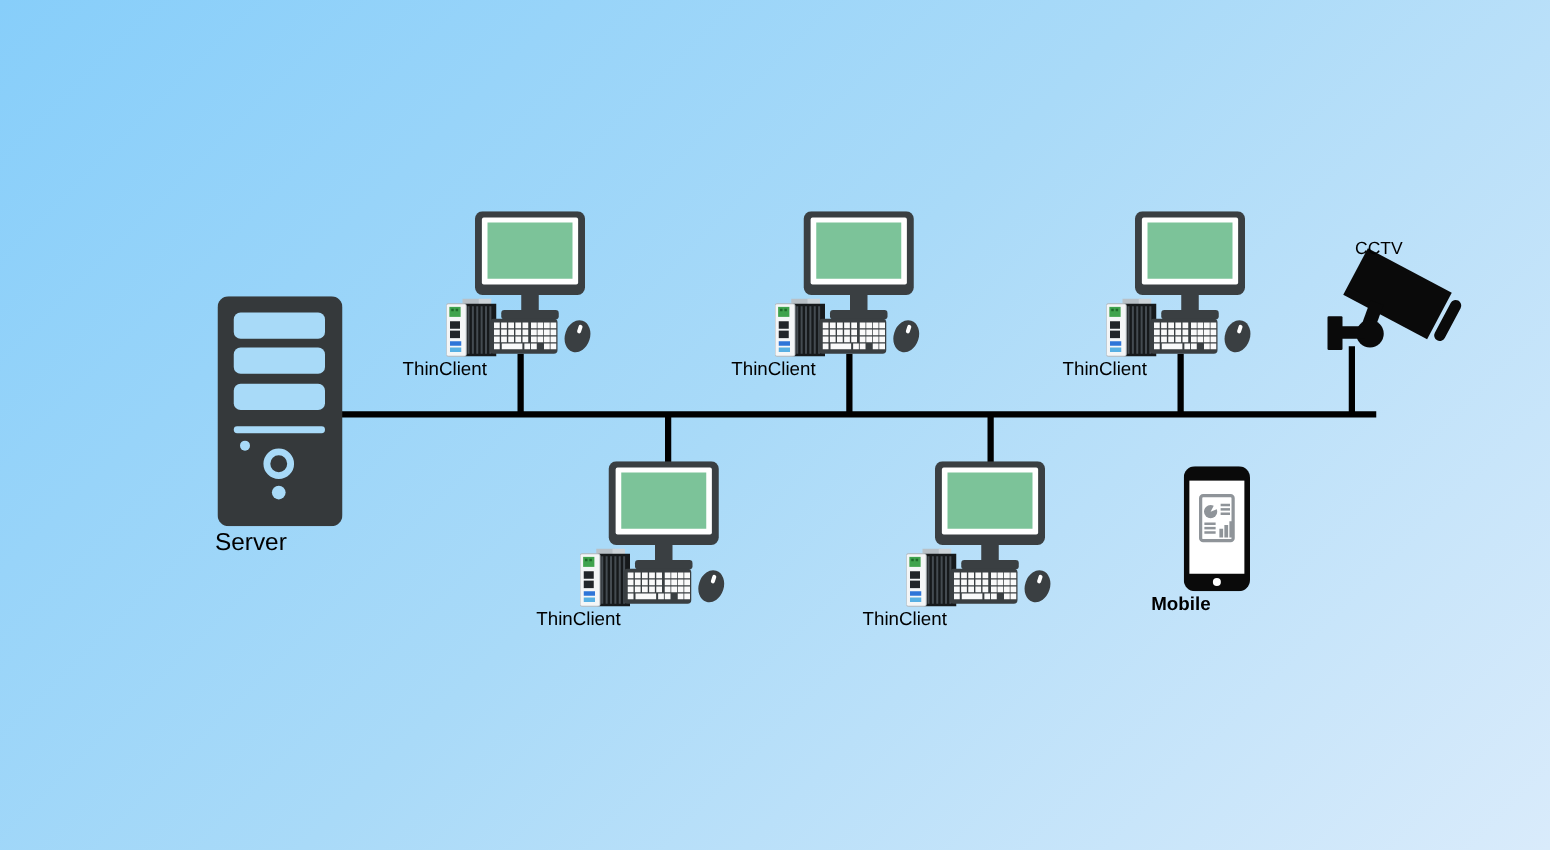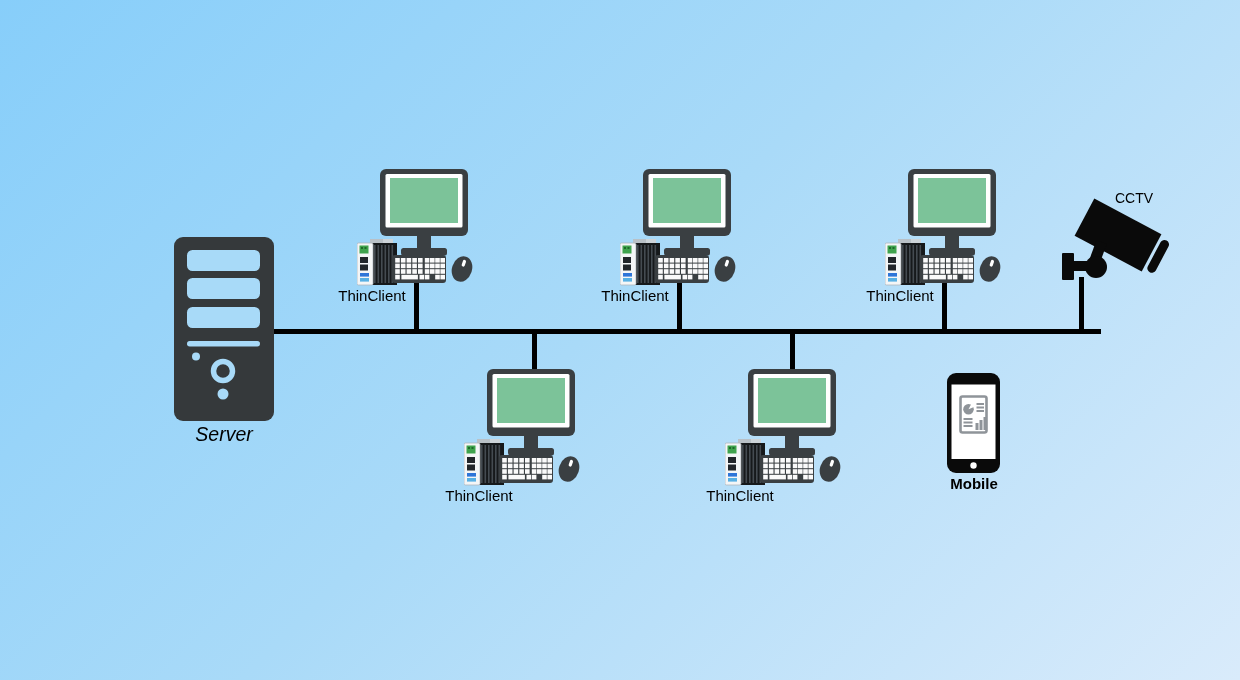--- a/index.html
+++ b/index.html
@@ -15,21 +15,21 @@
     background:linear-gradient(135deg,
       var(--background_start,#87CEFA) 0%,
       #a9daf8 48%,
       var(--background_end,#D9EBFB) 100%);
   }
   .node{position:absolute;}
   .node svg{display:block;overflow:visible;}
   .label{
     position:absolute;
     color:#000;
-    text-align:center;
+    text-align:left;
     white-space:nowrap;
     font-size:15px;
     line-height:1.1;
   }
   .label.server{font-size:19.5px;}
   .label.cctv{font-size:14px;}
   .line{
     position:absolute;
     background:var(--line,#000);
   }
@@ -174,21 +174,21 @@
   <div class="line" style="left:942px;top:283px;width:4.5px;height:50px;"></div>
   <div class="line" style="left:532px;top:331px;width:4.5px;height:40px;"></div>
   <div class="line" style="left:790px;top:331px;width:4.5px;height:40px;"></div>
   <div class="line" style="left:1079px;top:277px;width:4.5px;height:54px;"></div>
 
   <div class="node" style="left:174px;top:237px;">
     <svg width="100" height="184">
         <use href="#sym-server"></use>
       </svg>
   </div>
-  <div class="label server" style="left:172px;top:424px;width:104px;font-style:italic;">Server</div>
+  <div class="label server" style="left:172px;top:424px;width:104px;">Server</div>
 
   <div class="node" style="left:357px;top:169px;">
     <svg width="116" height="118">
         <use href="#sym-thinclient"></use>
       </svg>
   </div>
   <div class="label" style="left:322px;top:288px;width:100px;">ThinClient</div>
 
   <div class="node" style="left:620px;top:169px;">
     <svg width="116" height="118">

